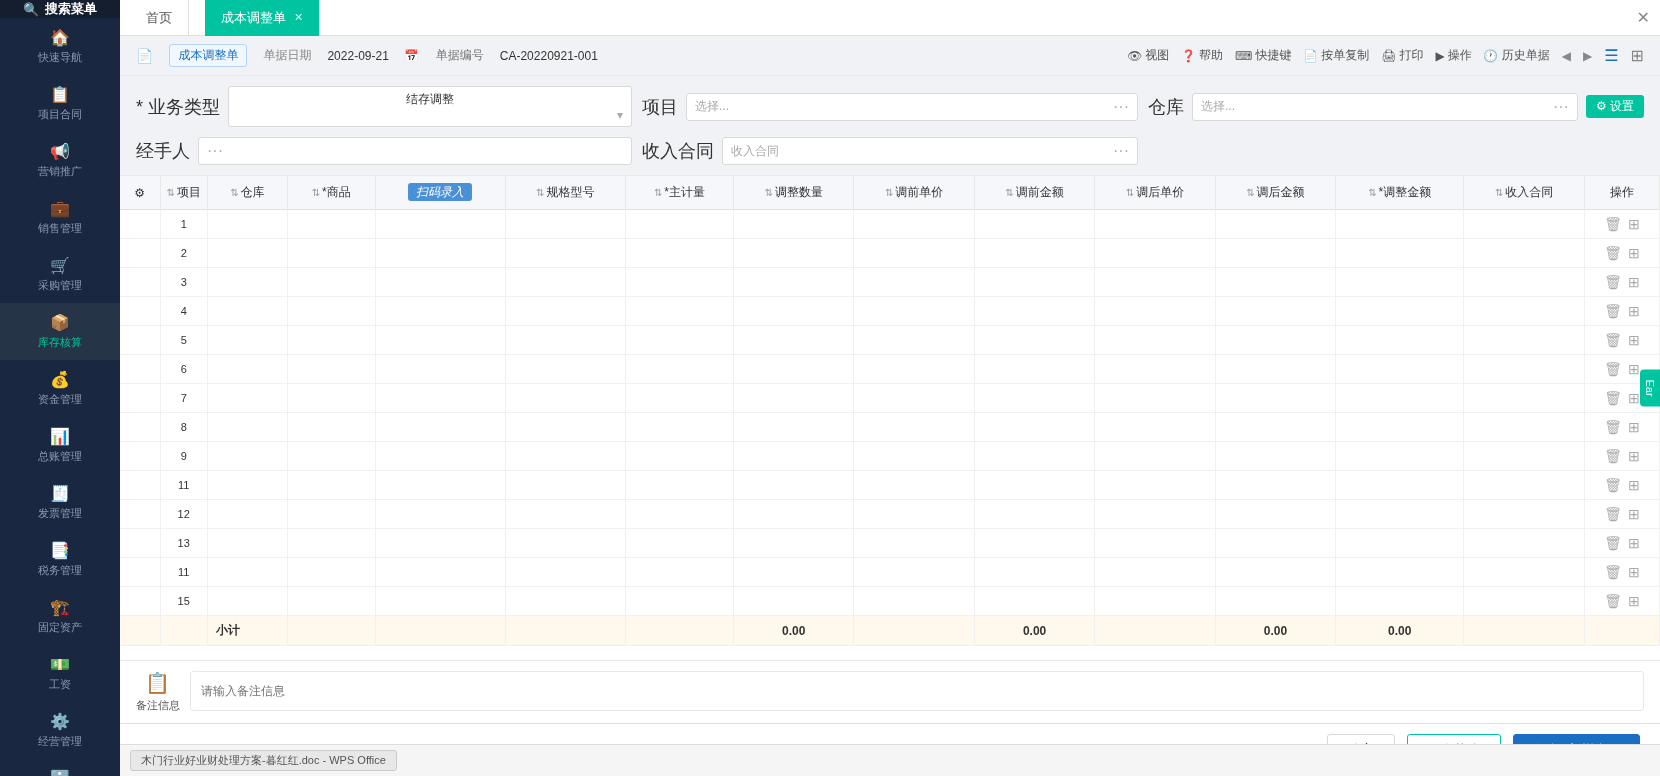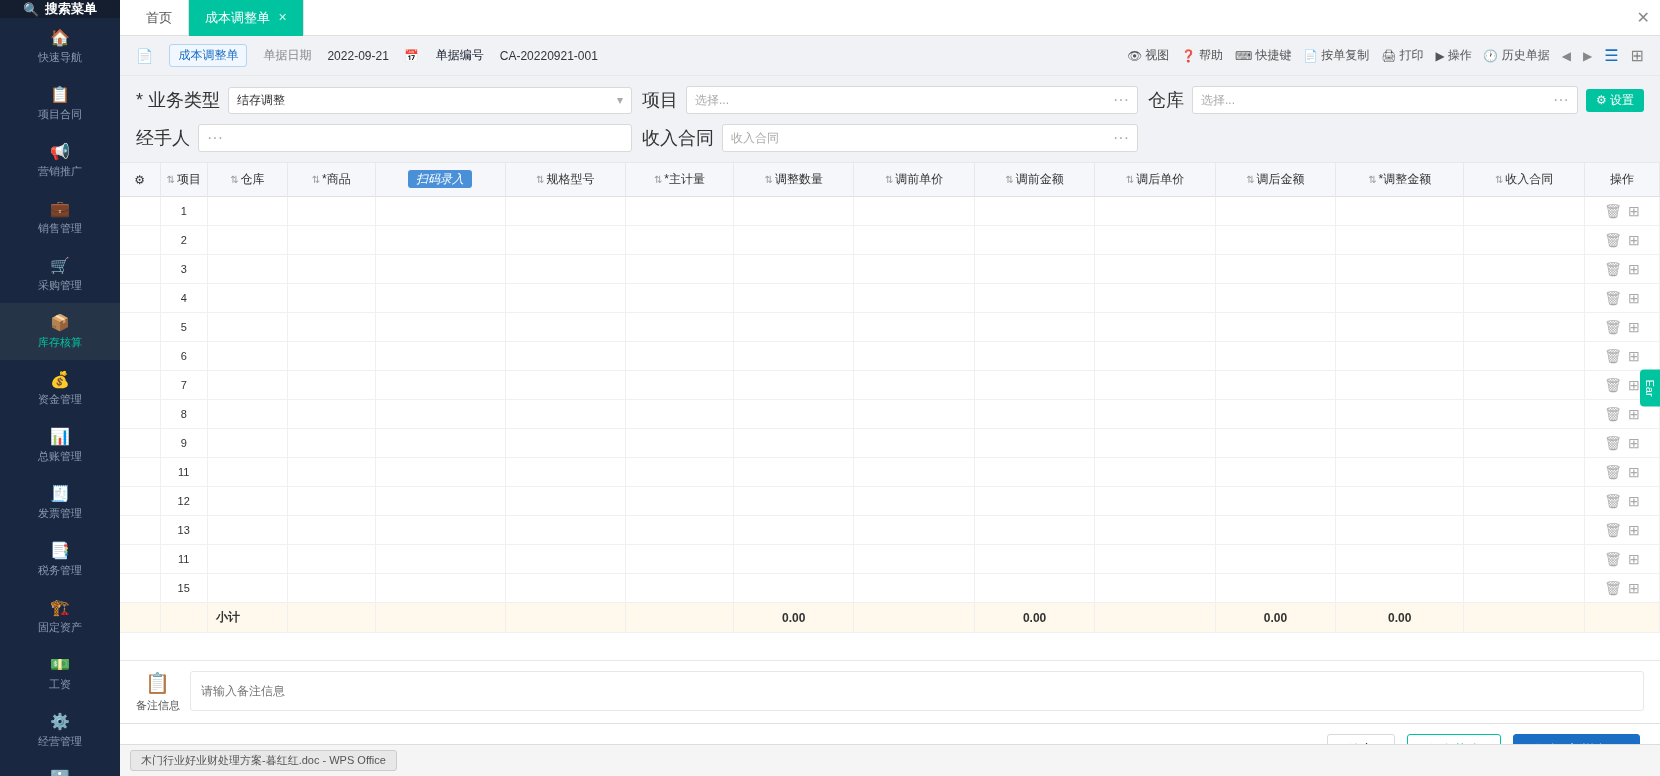--- a/index.html
+++ b/index.html
@@ -49,21 +49,21 @@
     }
 
     
     .tab-bar {
       background: #fff;
       display: flex;
       align-items: center;
       border-bottom: 1px solid #e0e0e0;
       height: 36px;
       padding: 0 10px;
-      gap: 0;
+      gap: 16px;
       flex-shrink: 0;
     }
     .tab {
       height: 36px;
       padding: 0 16px;
       display: flex;
       align-items: center;
       font-size: 13px;
       cursor: pointer;
       border-right: 1px solid #e0e0e0;
@@ -400,21 +400,21 @@
     </div>
     <span class="tab-bar-right">✕</span>
   </div>
 
   <div class="form-header">
     <span class="form-header-icon">📄</span>
     <span class="form-title-badge">成本调整单</span>
     <span style="color:#888;">单据日期</span>
     <span>2022-09-21</span>
     <span style="color:#888; cursor:pointer;">📅</span>
-    <span style="color:#0f172a;">单据编号</span>
+    <span style="color:#737373;">单据编号</span>
     <span>CA-20220921-001</span>
 
     <div class="header-actions">
       <div class="header-action-item">
         <span>👁</span>
         <span>视图</span>
       </div>
       <div class="header-action-item">
         <span>❓</span>
         <span>帮助</span>
@@ -443,21 +443,21 @@
       <span style="cursor:pointer; color:#888;">▶</span>
       <span style="cursor:pointer; color:#1a6fc4; font-size:16px;">☰</span>
       <span style="cursor:pointer; color:#888; font-size:16px;">⊞</span>
     </div>
   </div>
 
   <div class="form-fields">
 
     <div class="field-row">
       <span class="field-label">* 业务类型</span>
-      <div class="field-input" style="min-width:160px;">
+      <div class="field-input" style="min-width:160px;flex-direction:column;">
         <span>结存调整</span>
         <span class="select-arrow">▾</span>
       </div>
     </div>
     <div class="field-row">
       <span class="field-label">项目</span>
       <div class="field-input" style="min-width:160px; color:#aaa;">
         <span>选择...</span>
         <span class="dots">···</span>
       </div>

